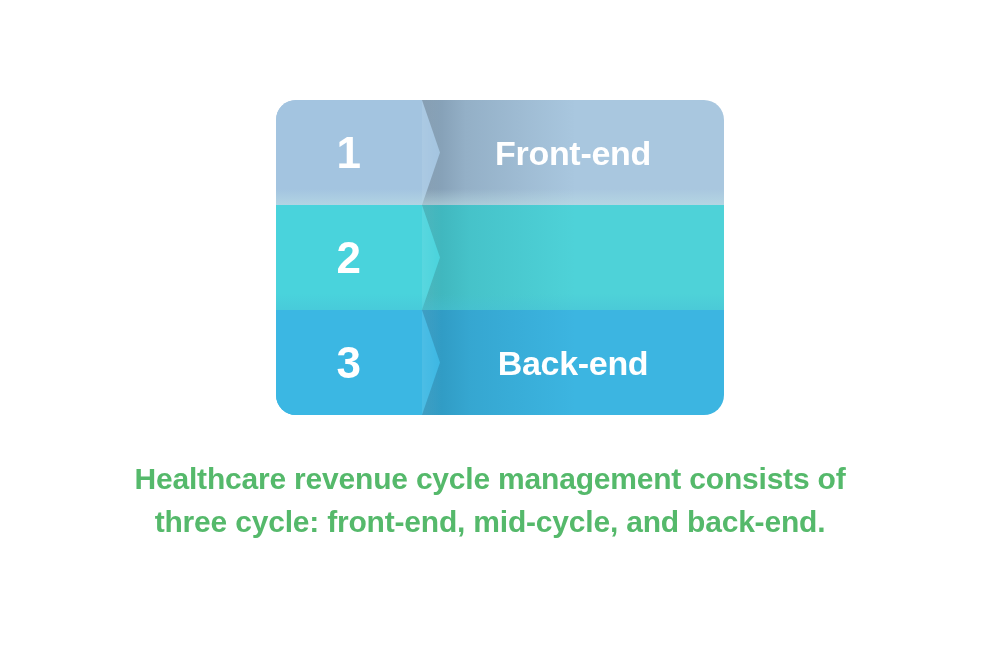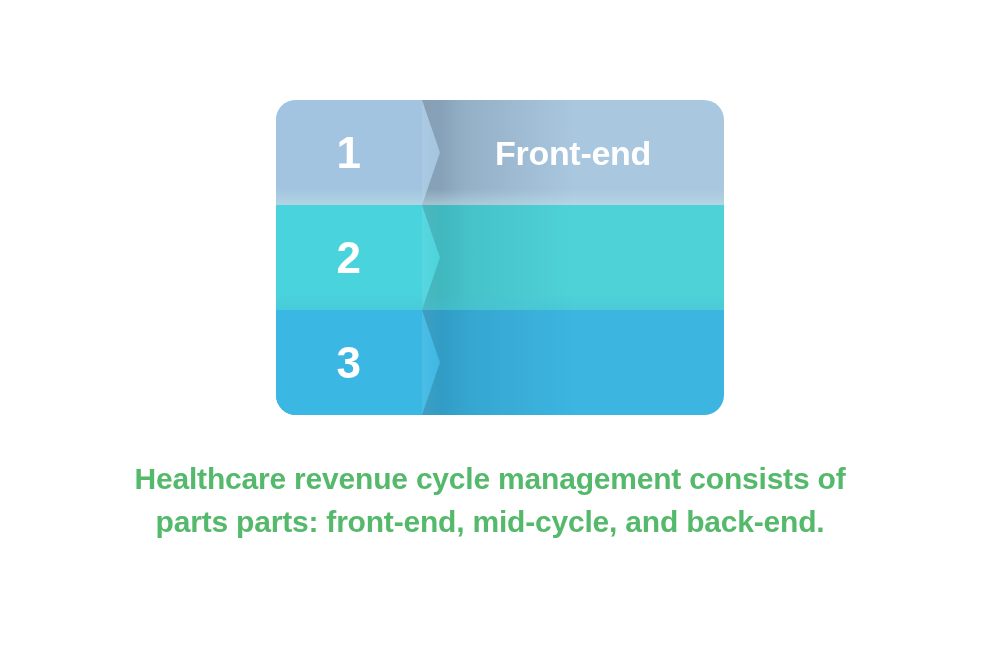--- a/index.html
+++ b/index.html
@@ -206,22 +206,23 @@
       <div class="band-num">2</div>
     </div>
 
     <div class="band" id="band-3">
       <div class="band-right"></div>
       <div class="band-shadow"></div>
       <div class="band-left"></div>
       <div class="band-chev"></div>
       <div class="notch-seam"></div>
       <div class="band-num">3</div>
+      <div class="band-label">Back-end</div>
     </div>
 
   </div>
 
   <div id="caption">
     <span class="cap-line">Healthcare revenue cycle management consists of</span>
-    <span class="cap-line">parts parts: front-end, mid-cycle, and back-end.</span>
+    <span class="cap-line">three cycle: front-end, mid-cycle, and back-end.</span>
   </div>
 
 </div>
 
 </body></html>

